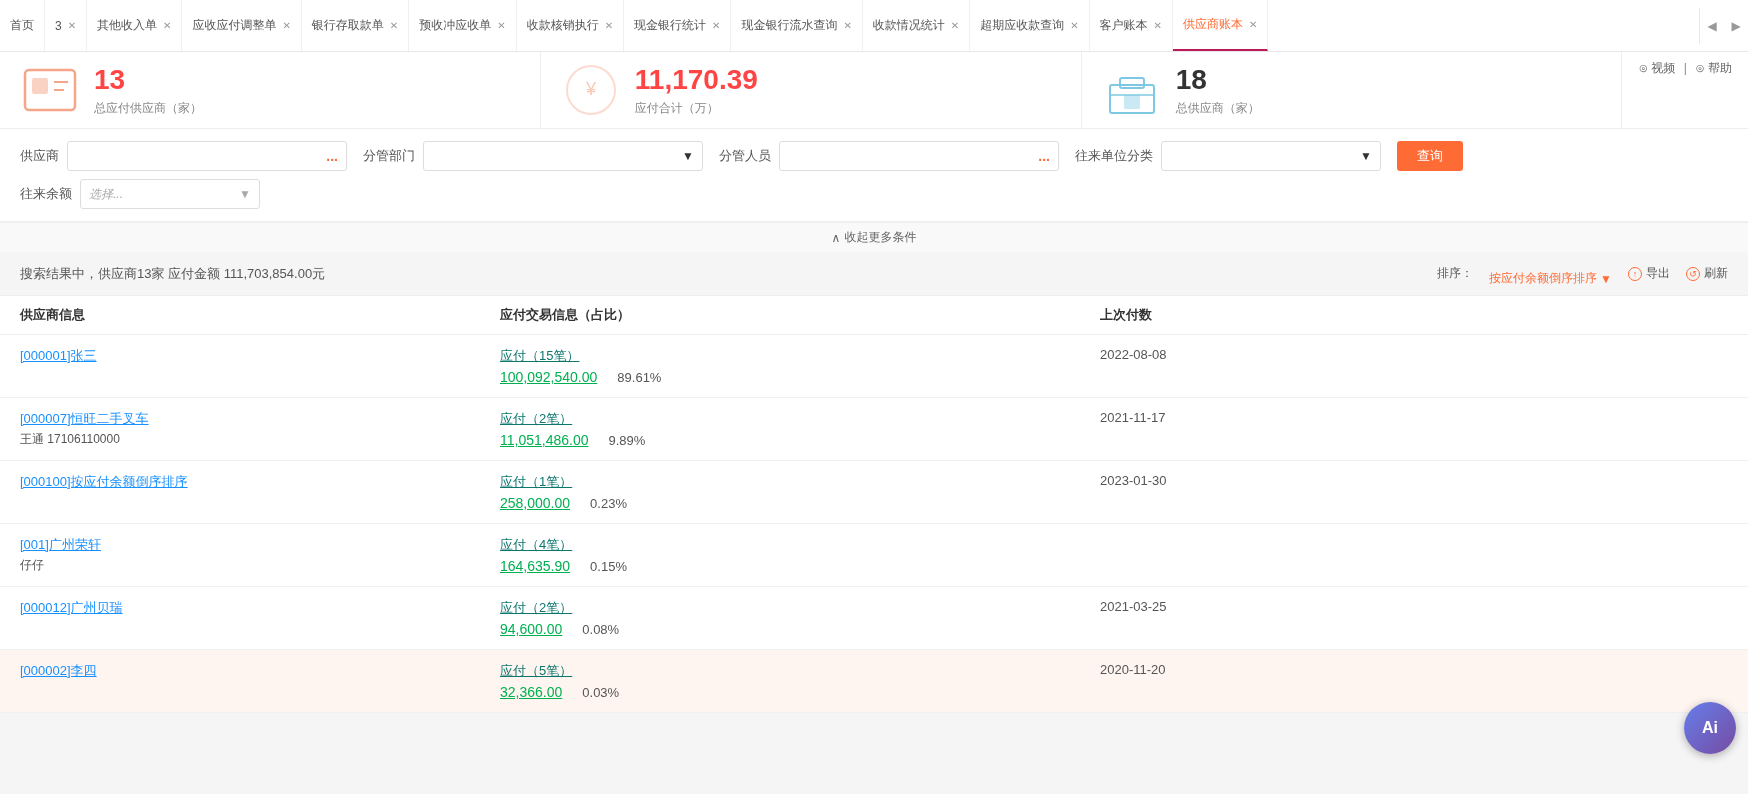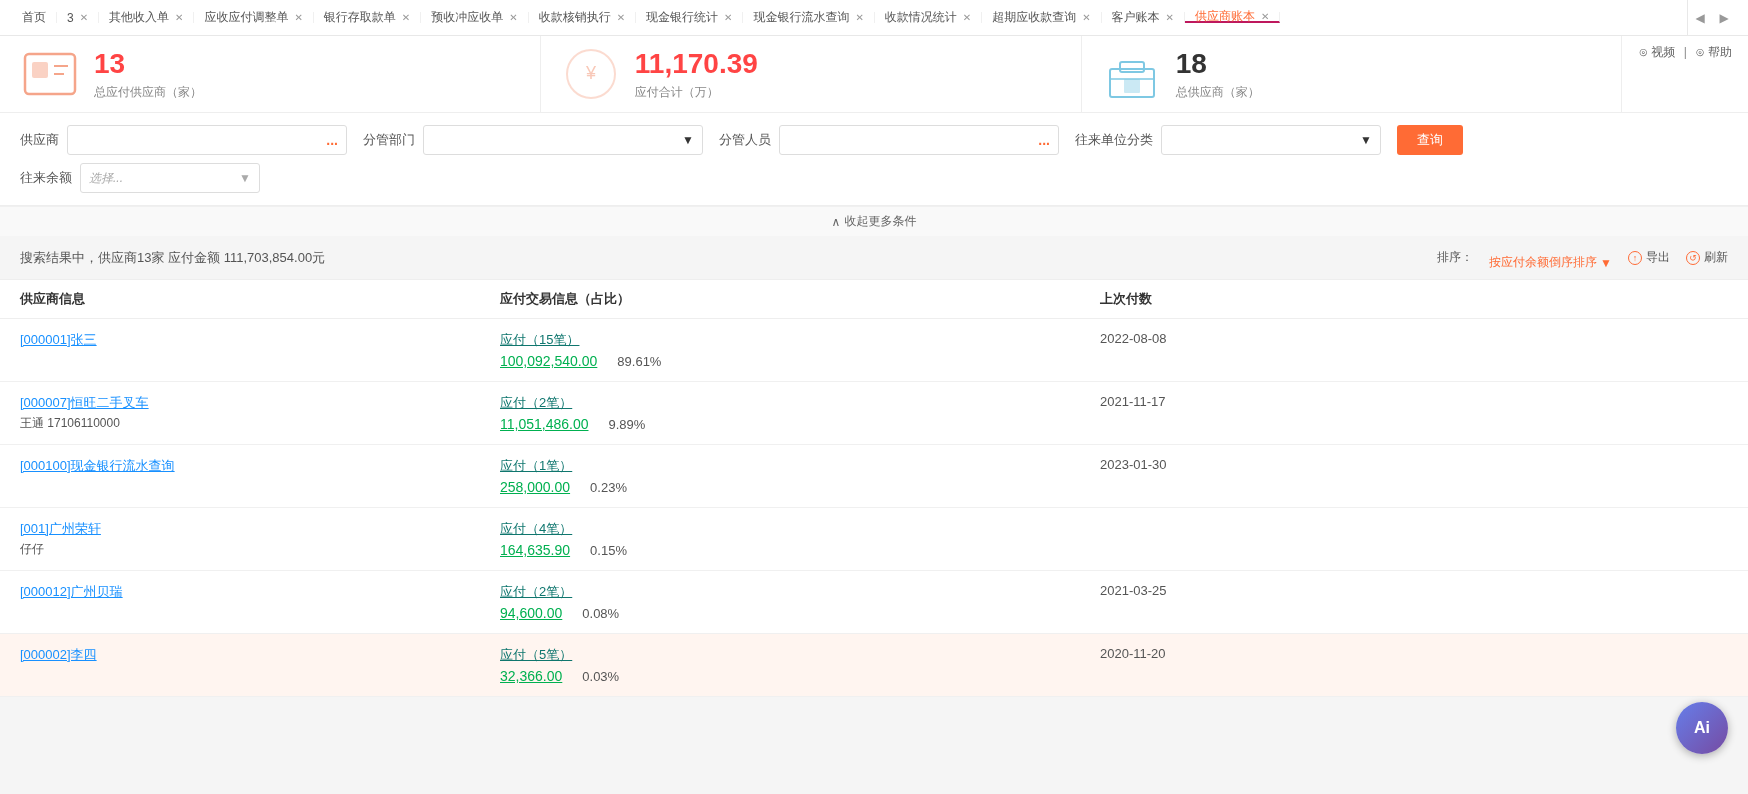--- a/index.html
+++ b/index.html
@@ -1,19 +1,19 @@
 <!DOCTYPE html>
 <html><head>
   <meta charset="utf-8">
   <style>
     * { margin: 0; padding: 0; box-sizing: border-box; }
     body { font-family: 'Microsoft YaHei', 'PingFang SC', sans-serif; font-size: 13px; background: #f5f5f5; color: #333; width: 1748px; overflow-x: hidden; }
 
     
-    .top-nav { display: flex; align-items: center; background: #fff; border-bottom: 1px solid #e8e8e8; height: 36px; padding: 12px; overflow: hidden; }
+    .top-nav { display: flex; align-items: center; background: #fff; border-bottom: 1px solid #e8e8e8; height: 52px; padding: 0; overflow: hidden; }
     .nav-item { display: flex; align-items: center; padding: 0 10px; height: 100%; border-right: 1px solid #f0f0f0; white-space: nowrap; font-size: 12px; color: #555; cursor: pointer; flex-shrink: 0; }
     .nav-item.active { color: #ff6b35; border-bottom: 2px solid #be185d; }
     .nav-item .close-x { margin-left: 6px; color: #999; font-size: 10px; }
     .nav-arrows { margin-left: auto; display: flex; align-items: center; border-left: 1px solid #e8e8e8; }
     .nav-arrow { width: 24px; height: 36px; display: flex; align-items: center; justify-content: center; cursor: pointer; color: #999; font-size: 12px; }
     .stat-block { display: flex; align-items: center; gap: 14px; flex: 1; padding: 8px 20px; border-right: 1px solid #eee; }
     .stat-block:last-child { border-right: none; }
     .stat-icon { width: 60px; height: 60px; display: flex; align-items: center; justify-content: center; font-size: 36px; }
     .stat-info { display: flex; flex-direction: column; }
     .stat-number { font-size: 28px; font-weight: bold; color: #ff4444; line-height: 1.2; }
@@ -283,21 +283,21 @@
         </div>
       </div>
     </div>
     <div class="col-last-payment">
       <span class="last-payment">2021-11-17</span>
     </div>
   </div>
 
   <div class="table-row">
     <div class="col-supplier">
-      <div class="supplier-name">[000100]现金银行流水查询</div>
+      <div class="supplier-name">[000100]按应付余额倒序排序</div>
     </div>
     <div class="col-transaction">
       <div class="transaction-info">
         <div class="transaction-label">应付（1笔）</div>
         <div class="transaction-row">
           <span class="transaction-amount">258,000.00</span>
           <span class="transaction-pct">0.23%</span>
         </div>
       </div>
     </div>
@@ -355,15 +355,15 @@
           <span class="transaction-pct">0.03%</span>
         </div>
       </div>
     </div>
     <div class="col-last-payment">
       <span class="last-payment">2020-11-20</span>
     </div>
   </div>
 </div>
 
-<div style="position:fixed; bottom:40px; right:20px; width:52px; height:52px; background:linear-gradient(135deg,#667eea,#764ba2); border-radius:50%; display:flex;align-items:center;justify-content:center; cursor:pointer; box-shadow:0 2px 8px rgba(0,0,0,0.3);">
+<div style="position:fixed; bottom:40px; right:12px; width:52px; height:52px; background:linear-gradient(135deg,#667eea,#764ba2); border-radius:50%; display:flex;align-items:center;justify-content:center; cursor:pointer; box-shadow:0 2px 8px rgba(0,0,0,0.3);">
   <span style="color:#fff; font-size:16px; font-weight:bold;">Ai</span>
 </div>
 
 </body></html>

